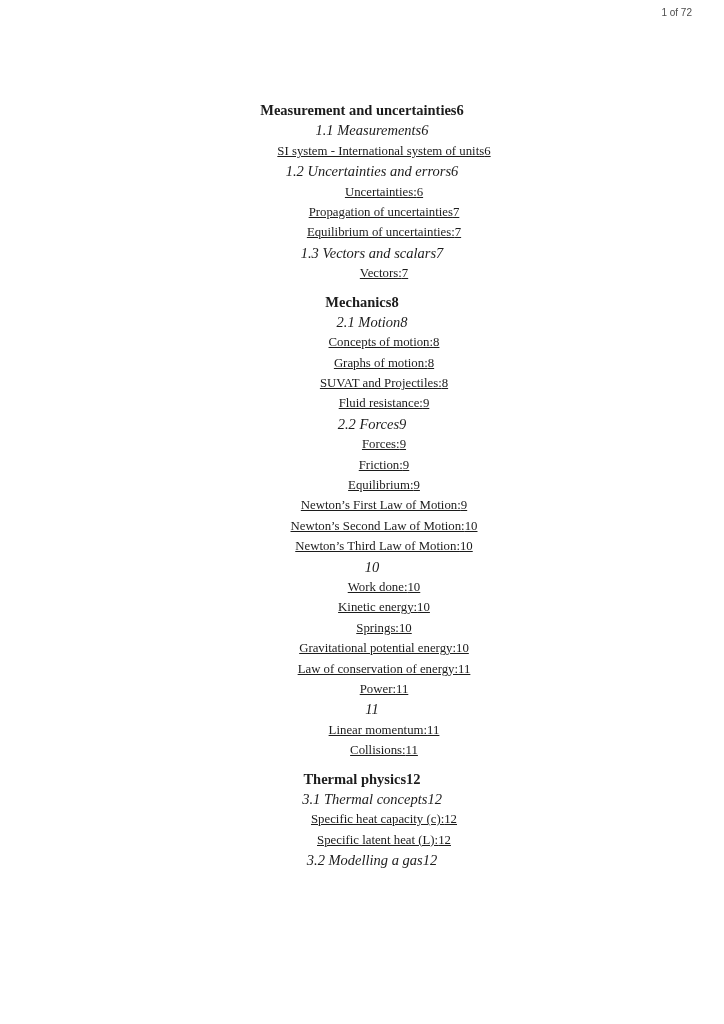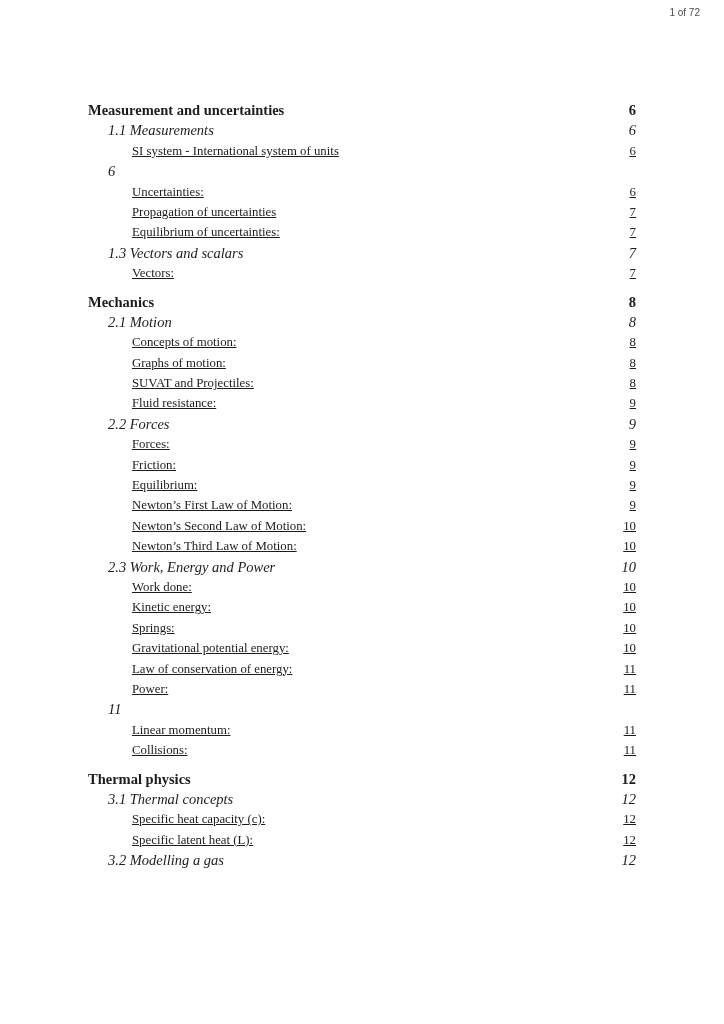--- a/index.html
+++ b/index.html
@@ -11,35 +11,35 @@
     height: 1024px;
     background: #ffffff;
     position: relative;
     font-family: "Liberation Serif", serif;
     color: #1c1c1c;
     overflow: hidden;
   }
   .page-indicator {
     position: absolute;
     top: 7px;
-    right: 24px;
+    right: 32px;
     font-family: "Liberation Sans", sans-serif;
     font-size: 10px;
     color: #4d4d4d;
     text-align: right;
   }
   .toc {
     position: absolute;
     top: 100px;
     left: 88px;
     width: 548px;
   }
   .row {
     display: flex;
-    justify-content: space-between;
+    justify-content: center;
     align-items: baseline;
     height: 20.4px;
     line-height: 20.4px;
     white-space: nowrap;
   }
   .row .label { text-align: left; }
   .row .pagenum { text-align: right; }
   .row.level1 {
     font-weight: bold;
     font-size: 14.5px;
@@ -70,20 +70,21 @@
     </div>
     <div class="row level2">
       <span class="label">1.1 Measurements</span>
       <span class="pagenum">6</span>
     </div>
     <div class="row level3">
       <span class="label">SI system - International system of units</span>
       <span class="pagenum">6</span>
     </div>
     <div class="row level2">
+      <span class="label">1.2 Uncertainties and errors</span>
       <span class="pagenum">6</span>
     </div>
     <div class="row level3">
       <span class="label">Uncertainties:</span>
       <span class="pagenum">6</span>
     </div>
     <div class="row level3">
       <span class="label">Propagation of uncertainties</span>
       <span class="pagenum">7</span>
     </div>
@@ -145,21 +146,20 @@
     </div>
     <div class="row level3">
       <span class="label">Newton’s Second Law of Motion:</span>
       <span class="pagenum">10</span>
     </div>
     <div class="row level3">
       <span class="label">Newton’s Third Law of Motion:</span>
       <span class="pagenum">10</span>
     </div>
     <div class="row level2">
-      <span class="label">2.3 Work, Energy and Power</span>
       <span class="pagenum">10</span>
     </div>
     <div class="row level3">
       <span class="label">Work done:</span>
       <span class="pagenum">10</span>
     </div>
     <div class="row level3">
       <span class="label">Kinetic energy:</span>
       <span class="pagenum">10</span>
     </div>

